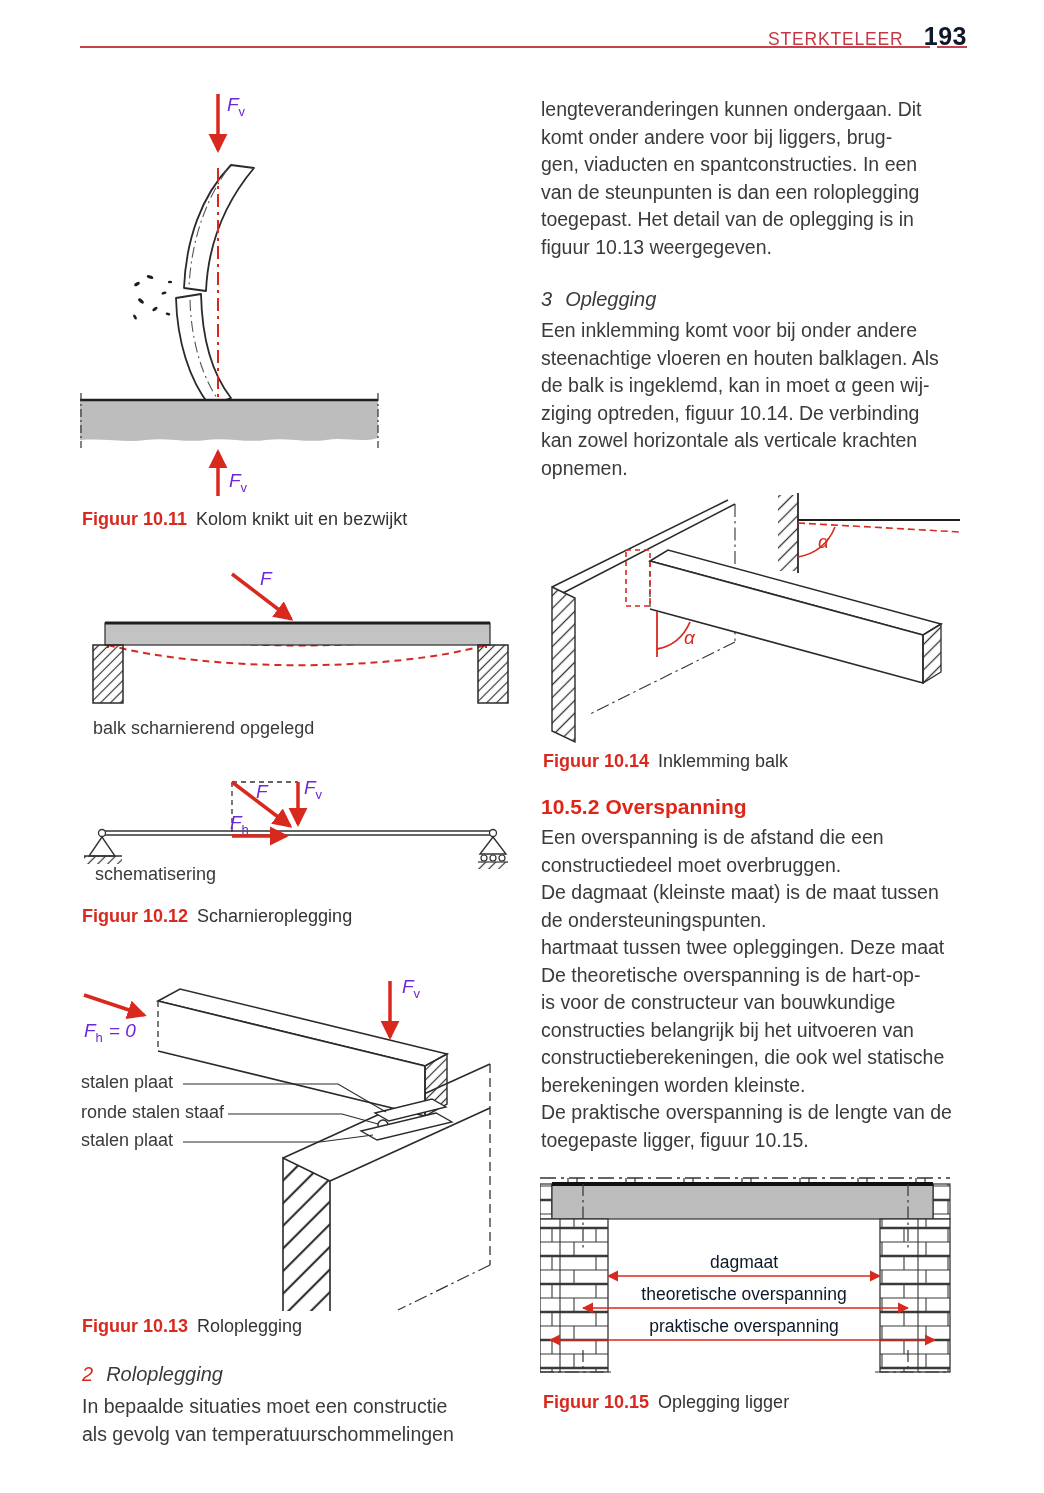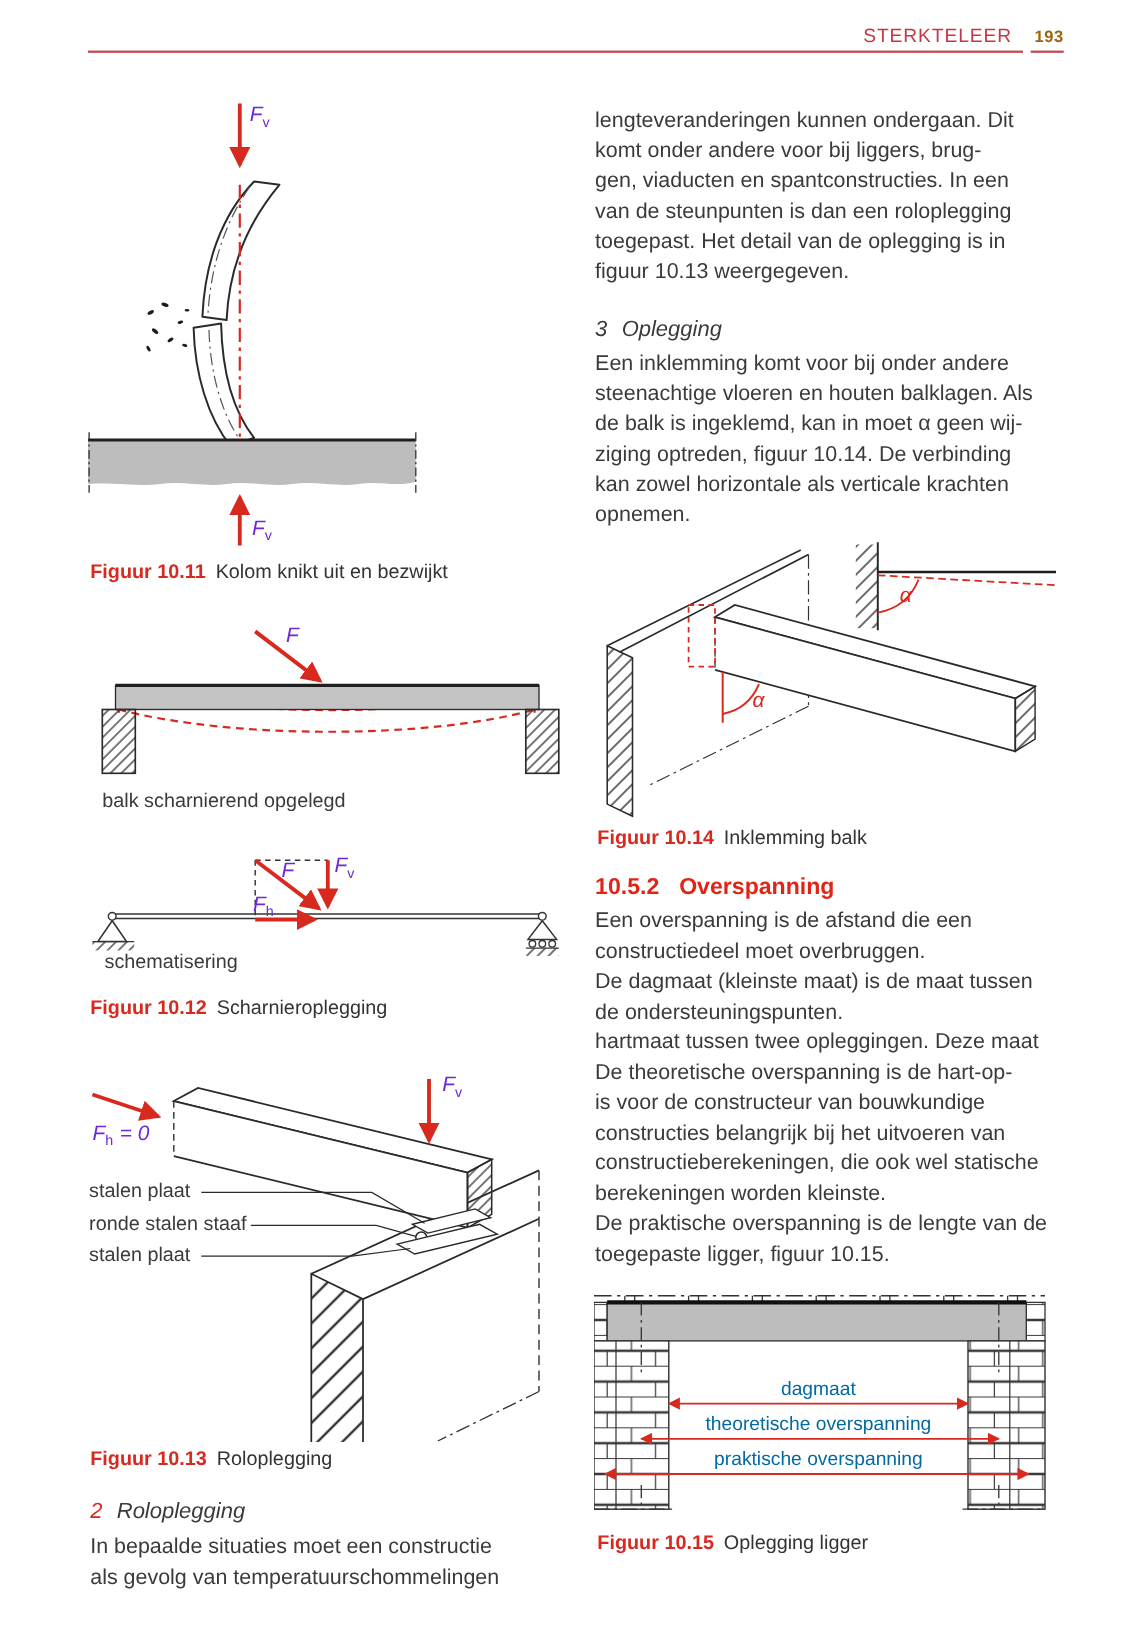--- a/index.html
+++ b/index.html
@@ -1,31 +1,31 @@
 <!DOCTYPE html>
 <html><head>
 <meta charset="utf-8">
 <style>
   html,body{margin:0;padding:0;background:#ffffff;}
   .page{position:relative;width:1044px;height:1493px;background:#fff;
         font-family:"Liberation Sans","DejaVu Sans",sans-serif;color:#3a3a3a;overflow:hidden;}
   .abs{position:absolute;}
   .para div{font-size:19.5px;line-height:27.5px;white-space:nowrap;color:#3a3a3a;}
   .hd-sec{color:#c53744;font-size:17.5px;letter-spacing:.8px;}
-  .hd-num{color:#a16207;font-weight:700;font-size:15px;letter-spacing:.5px;}
+  .hd-num{color:#0f172a;font-weight:700;font-size:25px;letter-spacing:.5px;}
   .rule{position:absolute;height:2px;background:#c5414b;}
   .cap{font-size:18px;white-space:nowrap;color:#333;}
   .cap .fl{color:#d8291f;font-weight:700;margin-right:9px;}
   .h2{font-size:21px;font-weight:700;color:#e02517;white-space:nowrap;}
-  .h2 .num{margin-right:18px;}
+  .h2 .num{margin-right:6px;}
   .item{font-size:20px;font-style:italic;white-space:nowrap;color:#3a3a3a;}
   .item .num{margin-right:13px;}
   .item .num.red{color:#d8291f;}
   .lbl{font-size:18px;white-space:nowrap;color:#3a3a3a;}
-  .dim{font-size:17.5px;white-space:nowrap;color:#0369a1;transform:translateX(-50%);}
+  .dim{font-size:17.5px;white-space:nowrap;color:#0f172a;transform:translateX(-50%);}
   .flab{font-size:19px;font-style:italic;color:#6d28d9;white-space:nowrap;}
   .flab .eq{margin-left:6px;}
   .flab sub{font-size:13px;vertical-align:-5px;font-style:normal;}
   .alpha{font-size:19px;font-style:italic;color:#d8291f;white-space:nowrap;}
   svg{display:block;}
 </style>
 </head>
 <body>
 
 <div class="page">

